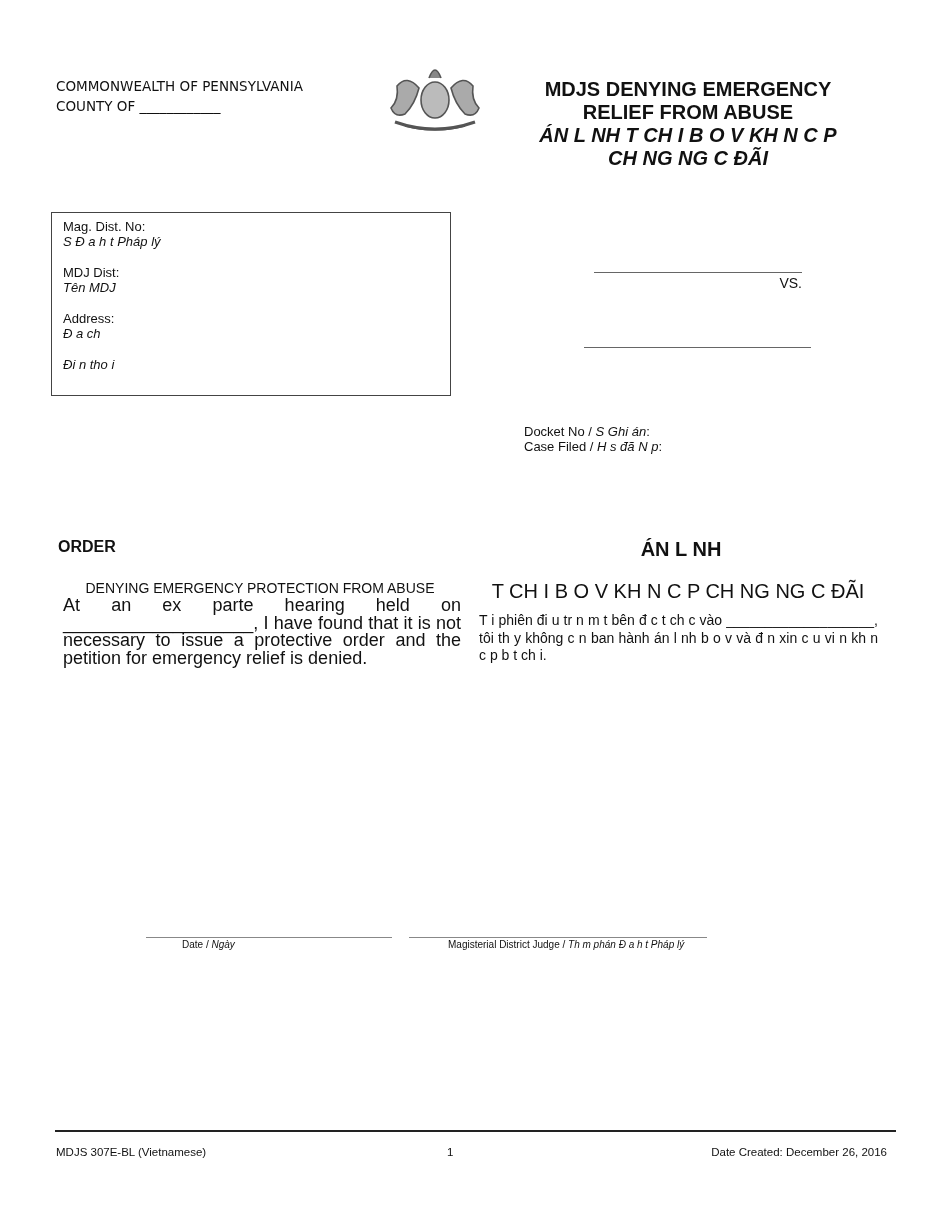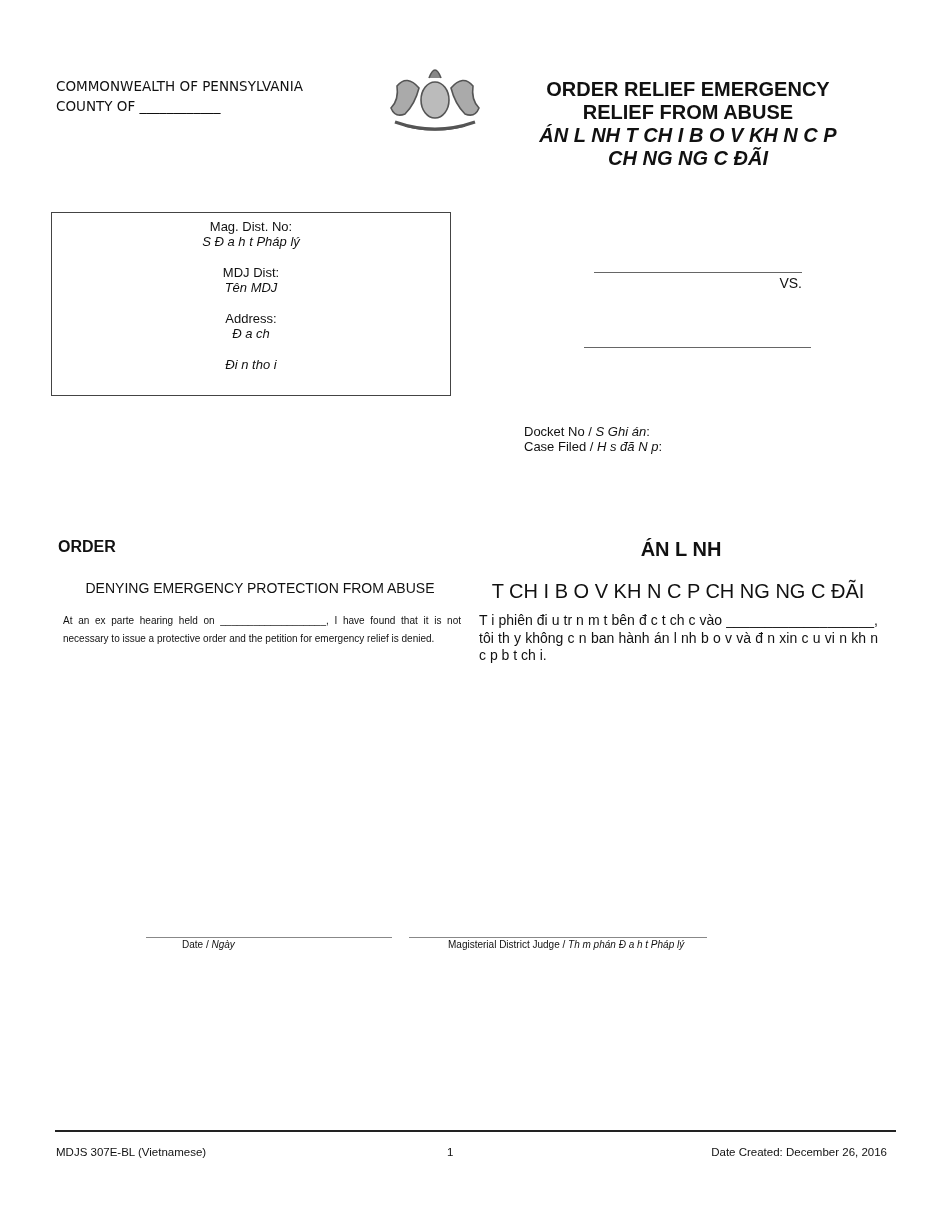--- a/index.html
+++ b/index.html
@@ -3,31 +3,31 @@
 <meta charset="utf-8">
 <style>
   html, body { margin: 0; padding: 0; background: #ffffff; }
   body { width: 950px; height: 1230px; position: relative; font-family: "Liberation Sans", sans-serif; color: #111; overflow: hidden; }
   .abs { position: absolute; }
   .commonwealth { left: 56px; top: 76px; font-size: 14.5px; line-height: 20px; font-family: "DejaVu Sans", sans-serif; font-size: 13.5px; }
   .seal { left: 385px; top: 58px; width: 100px; height: 75px; }
   .title-block { left: 488px; top: 78px; width: 400px; text-align: center; font-weight: bold; font-size: 20px; line-height: 23px; }
   .title-block .vi { font-style: italic; }
   .info-box { left: 51px; top: 212px; width: 400px; height: 184px; border: 1px solid #444; box-sizing: border-box; padding: 6px 11px; font-size: 13px; }
-  .info-box .field { margin-bottom: 16px; line-height: 15px; text-align: center; }
+  .info-box .field { margin-bottom: 16px; line-height: 15px; }
   .info-box .vi { font-style: italic; }
   .line { height: 0; border-top: 1.5px solid #666; }
   .vs { left: 594px; top: 275px; width: 208px; text-align: right; font-size: 14px; }
   .docket { left: 524px; top: 424px; font-size: 13px; line-height: 15px; }
   .docket i { font-style: italic; }
   .h-order { left: 58px; top: 538px; width: 460px; font-weight: bold; font-size: 16px; }
   .h-vi { left: 476px; top: 538px; width: 410px; text-align: center; font-weight: bold; font-size: 20px; }
   .sub-en { left: 60px; top: 580px; width: 400px; text-align: center; font-size: 14px; }
   .sub-vi { left: 478px; top: 580px; width: 400px; text-align: center; font-size: 20px; }
-  .body-en { left: 63px; top: 612px; width: 398px; text-align: justify; font-size: 10px; line-height: 17.5px; }
+  .body-en { left: 63px; top: 597px; width: 398px; text-align: justify; font-size: 18px; line-height: 17.5px; }
   .body-vi { left: 479px; top: 612px; width: 399px; text-align: justify; font-size: 14px; line-height: 17.5px; }
   .sig-line { border-top: 1px solid #888; }
   .sig-label { font-size: 10px; margin-left: 36px; }
   .sig-label i { font-style: italic; }
   .footer-rule { left: 55px; top: 1130px; width: 841px; border-top: 2px solid #222; }
   .footer { top: 1146px; font-size: 11.5px; }
 </style>
 </head>
 <body>
 
@@ -43,21 +43,21 @@
       <path d="M44 20 q6 -16 12 0" fill="#888"></path>
       <path d="M12 28 q10 -12 22 2 q-4 16 -14 26 q-10 4 -14 -6 q8 -8 6 -22z" fill="#aaa"></path>
       <path d="M88 28 q-10 -12 -22 2 q4 16 14 26 q10 4 14 -6 q-8 -8 -6 -22z" fill="#aaa"></path>
       <path d="M10 64 q40 14 80 0" stroke-width="3"></path>
       <path d="M20 68 q30 8 60 0"></path>
     </g>
   </svg>
 </div>
 
 <div class="abs title-block">
-  <div>ORDER RELIEF EMERGENCY</div>
+  <div>MDJS DENYING EMERGENCY</div>
   <div>RELIEF FROM ABUSE</div>
   <div class="vi">ÁN L   NH T    CH   I B   O V    KH   N C   P</div>
   <div class="vi">CH   NG NG      C ĐÃI</div>
 </div>
 
 <div class="abs info-box">
   <div class="field">
     <div>Mag. Dist. No:</div>
     <div class="vi">S   Đ a h  t Pháp lý</div>
   </div>

